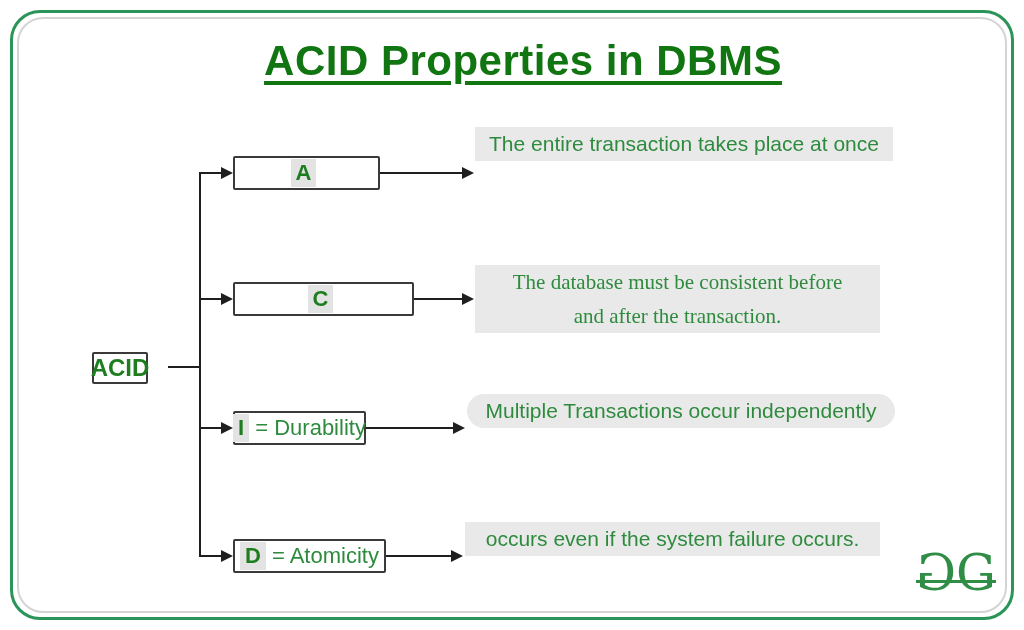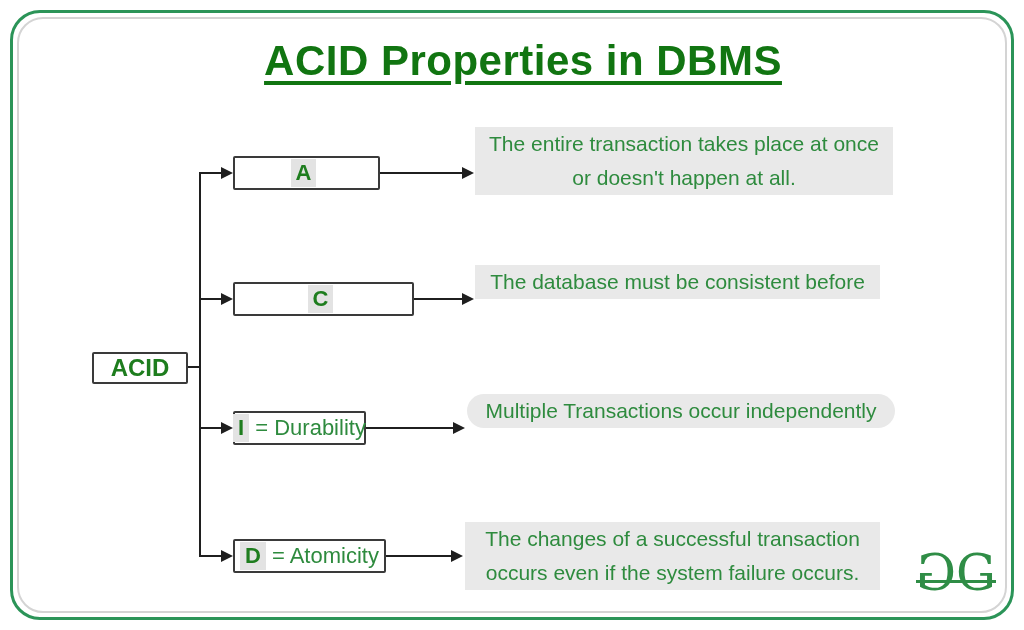--- a/index.html
+++ b/index.html
@@ -46,37 +46,37 @@
   .dhead-c  { left:462px; top:293px; }
   .dhead-i  { left:453px; top:422px; }
   .dhead-d  { left:451px; top:550px; }
 
   
   .node {
     position:absolute; box-sizing:border-box; background:#ffffff;
     border:2px solid #3a3a3a; border-radius:2px;
     display:flex; align-items:center; justify-content:center;
   }
-  .root-node { left:92px; top:352px; width:96px; height:32px;
+  .root-node { left:92px; top:352px; width:56px; height:32px;
     font-size:24px; font-weight:bold; color:#1e7d1e; }
   .prop { height:34px; font-size:22px; color:#2e8b3e; white-space:nowrap; }
   .prop .letter { font-weight:bold; color:#1e7d1e; background:#e3e3e3; padding:1px 5px; margin-right:6px; }
   .prop-a { left:233px; top:156px; width:147px; }
   .prop-c { left:233px; top:282px; width:181px; }
   .prop-i { left:233px; top:411px; width:133px; }
   .prop-d { left:233px; top:539px; width:153px; }
 
   
   .desc {
     position:absolute; box-sizing:border-box; background:#e9e9e9;
     color:#2e8b3e; font-size:21px; line-height:34px; text-align:center;
   }
   .desc .dline { white-space:nowrap; }
   .desc-a { left:475px; top:127px; width:418px; }
-  .desc-c { left:475px; top:265px; width:405px; }
+  .desc-c { left:475px; top:265px; width:405px;font-family:Liberation Serif, serif; }
   .desc-i { left:467px; top:394px; width:428px;border-radius:20px; }
   .desc-d { left:465px; top:522px; width:415px; }
 
   
   .logo { position:absolute; left:918px; top:547px; color:#2f8d46; }
   .logo .g {
     font-family:"DejaVu Serif", serif; font-size:50px; line-height:52px;
     display:inline-block; letter-spacing:-2px;
   }
   .logo .flip { transform:scaleX(-1); }
@@ -126,30 +126,29 @@
     <span class="letter">I</span>
     <span class="rest">= Durability</span>
   </div>
   <div class="node prop prop-d">
     <span class="letter">D</span>
     <span class="rest">= Atomicity</span>
   </div>
 
   <div class="desc desc-a">
     <div class="dline">The entire transaction takes place at once</div>
-    <div class="dline">or doesn't happen at all.</div>
   </div>
   <div class="desc desc-c">
     <div class="dline">The database must be consistent before</div>
+    <div class="dline">and after the transaction.</div>
   </div>
   <div class="desc desc-i">
     <div class="dline">Multiple Transactions occur independently</div>
   </div>
   <div class="desc desc-d">
-    <div class="dline">The changes of a successful transaction</div>
     <div class="dline">occurs even if the system failure occurs.</div>
   </div>
 
   <div class="logo">
     <span class="g flip">G</span><span class="g">G</span>
     <div class="logo-bar"></div>
   </div>
 </div>
 
 </body></html>

